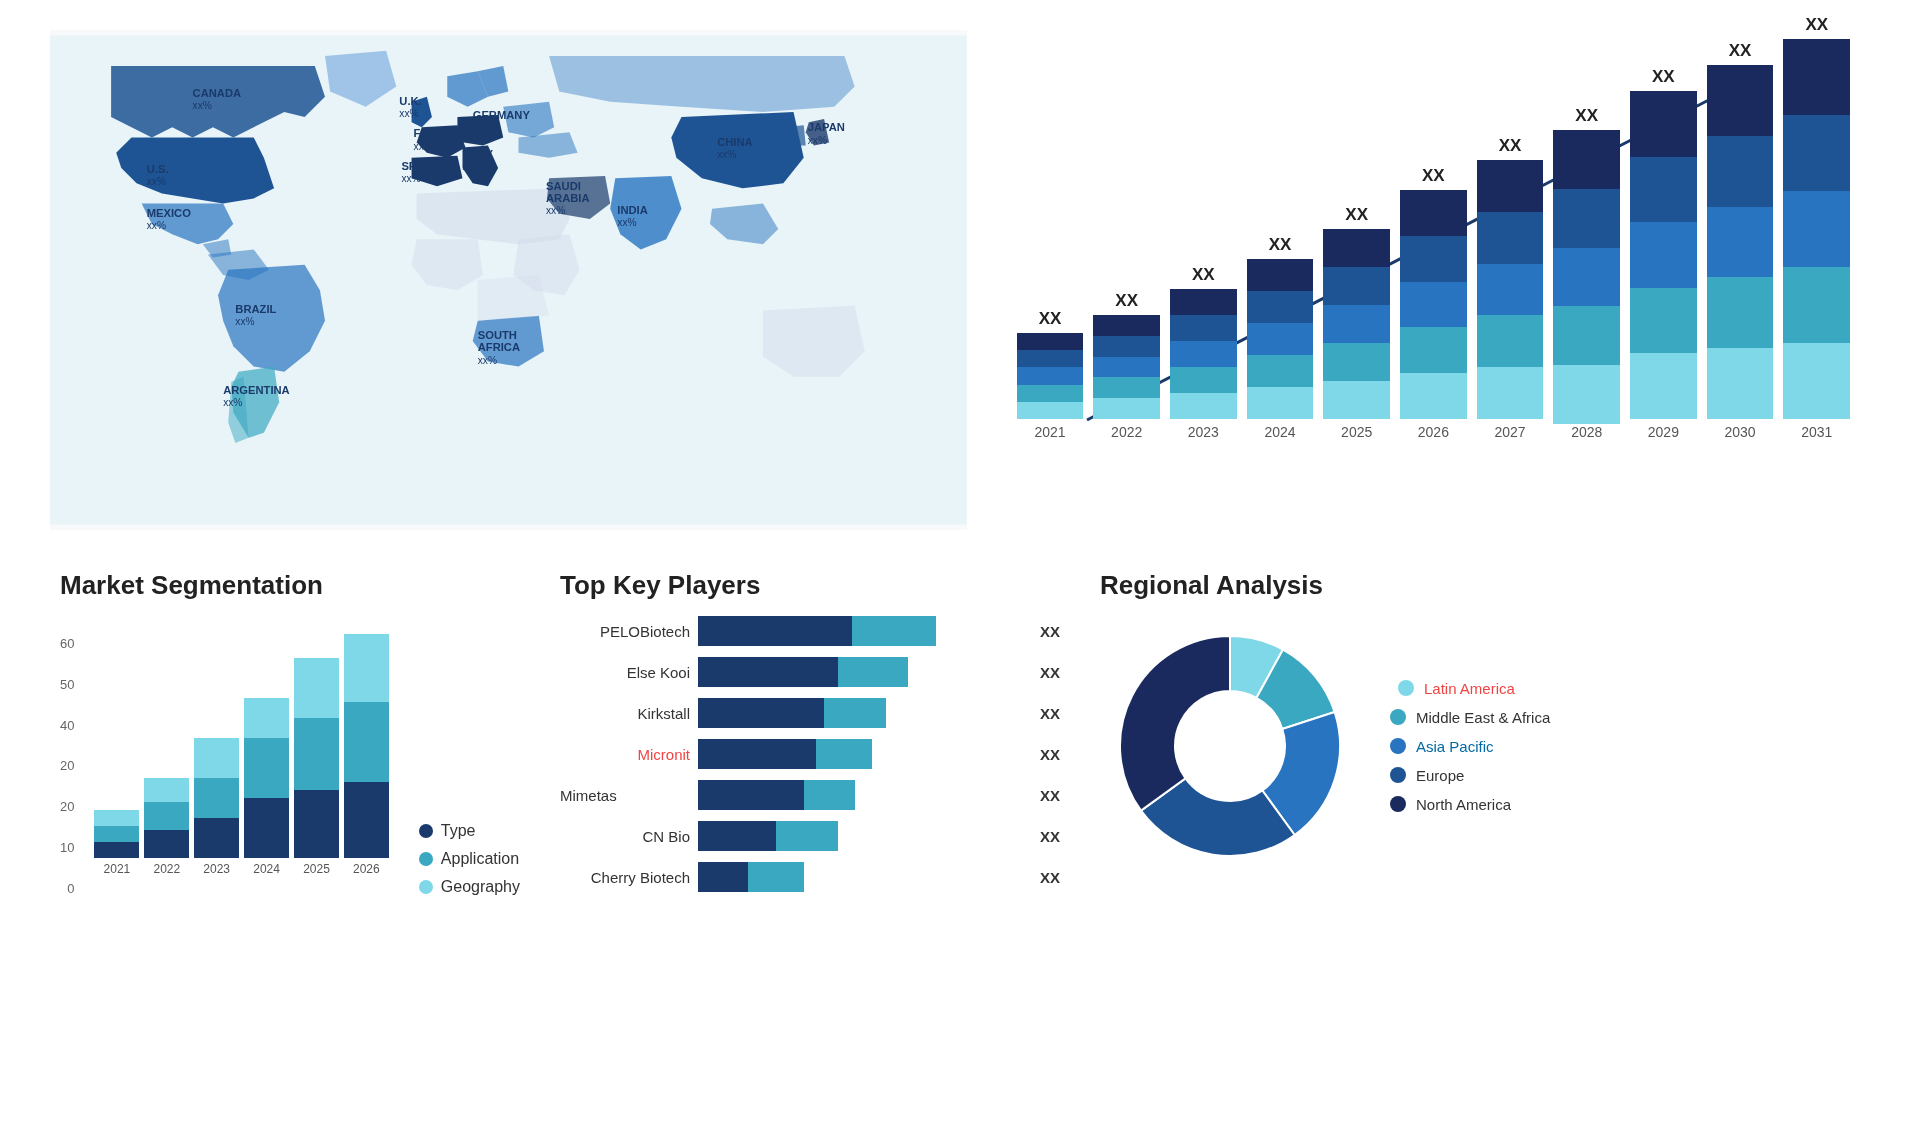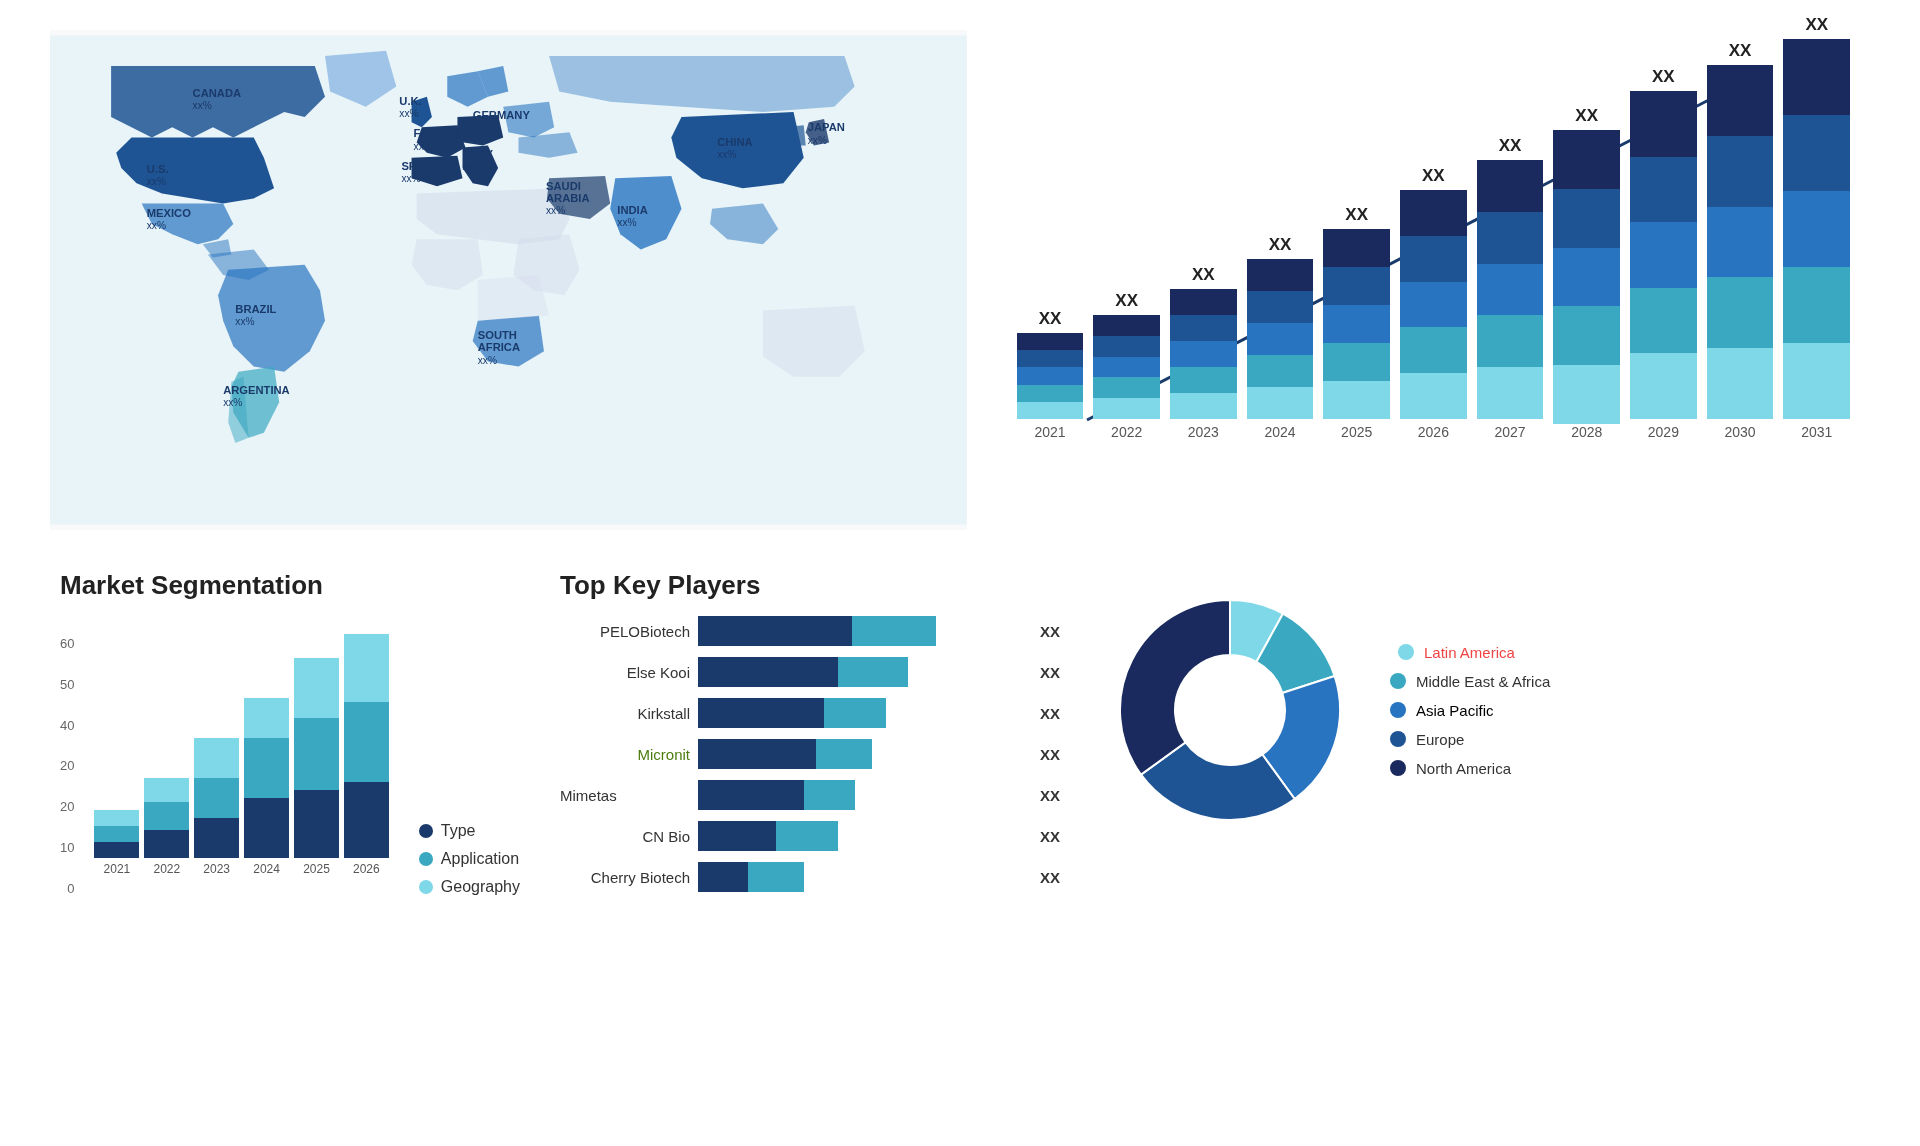--- a/index.html
+++ b/index.html
@@ -554,21 +554,21 @@
             <div style="font-size: 15px; color: rgb(51, 51, 51); width: 130px; text-align: right; flex-shrink: 0;">Kirkstall</div>
             <div style="flex: 1 1 0%; height: 30px; display: flex; align-items: center;">
               <div style="display: flex; height: 100%; width: 187.6px;">
                 <div style="flex: 45 1 0%; background: rgb(26, 58, 107);"></div>
                 <div style="flex: 22 1 0%; background: rgb(58, 168, 193);"></div>
               </div>
             </div>
             <div style="font-size: 15px; font-weight: 700; color: rgb(51, 51, 51); margin-left: 8px;">XX</div>
           </div>
           <div style="display: flex; align-items: center; margin-bottom: 11px; gap: 8px;">
-            <div style="font-size: 15px; color: #4d7c0f; width: 130px; text-align: right; flex-shrink: 0;">Micronit</div>
+            <div style="font-size: 15px; color: #ef4444; width: 130px; text-align: right; flex-shrink: 0;">Micronit</div>
             <div style="flex: 1 1 0%; height: 30px; display: flex; align-items: center;">
               <div style="display: flex; height: 100%; width: 173.6px;">
                 <div style="flex: 42 1 0%; background: rgb(26, 58, 107);"></div>
                 <div style="flex: 20 1 0%; background: rgb(58, 168, 193);"></div>
               </div>
             </div>
             <div style="font-size: 15px; font-weight: 700; color: rgb(51, 51, 51); margin-left: 8px;">XX</div>
           </div>
           <div style="display: flex; align-items: center; margin-bottom: 11px; gap: 8px;">
             <div style="font-size: 15px; color: rgb(51, 51, 51); width: 130px; text-align: left; flex-shrink: 0;">Mimetas</div>
@@ -597,40 +597,41 @@
                 <div style="flex: 18 1 0%; background: rgb(26, 58, 107);"></div>
                 <div style="flex: 20 1 0%; background: rgb(58, 168, 193);"></div>
               </div>
             </div>
             <div style="font-size: 15px; font-weight: 700; color: rgb(51, 51, 51); margin-left: 8px;">XX</div>
           </div>
         </div>
     </div>
 
     <div class="regional-container">
+      <div class="section-title">Regional Analysis</div>
       <div class="donut-area">
         <div class="donut-chart">
           <svg viewBox="0 0 260 260" width="260" height="260" id="donut-svg">
           <path d="M 130 20 A 110 110 0 0 1 182.99290415118867 33.60626519517501 L 156.49645207559433 81.8031325975875 A 55 55 0 0 0 130 75 Z" fill="#7fd8e8" stroke="white" stroke-width="2"></path>
               <path d="M 182.99290415118867 33.60626519517501 A 110 110 0 0 1 234.6162167924669 96.00813061875579 L 182.30810839623345 113.00406530937789 A 55 55 0 0 0 156.49645207559433 81.8031325975875 Z" fill="#3aa8c1" stroke="white" stroke-width="2"></path>
               <path d="M 234.6162167924669 96.00813061875579 A 110 110 0 0 1 194.65637775217203 218.99186938124421 L 162.32818887608602 174.4959346906221 A 55 55 0 0 0 182.30810839623345 113.00406530937789 Z" fill="#2874c0" stroke="white" stroke-width="2"></path>
               <path d="M 194.65637775217203 218.99186938124421 A 110 110 0 0 1 41.008130618755786 194.65637775217206 L 85.50406530937789 162.32818887608602 A 55 55 0 0 0 162.32818887608602 174.4959346906221 Z" fill="#1e5494" stroke="white" stroke-width="2"></path>
               <path d="M 41.008130618755786 194.65637775217206 A 110 110 0 0 1 129.99999999999997 20 L 130 75 A 55 55 0 0 0 85.50406530937789 162.32818887608602 Z" fill="#1a2a5e" stroke="white" stroke-width="2"></path>
             </svg>
         </div>
         <div class="regional-legend" id="regional-legend">
         <div style="display: flex; align-items: center; gap: 10px; font-size: 15px; color: #ef4444; padding-left: 8px;">
               <div style="width: 16px; height: 16px; border-radius: 50%; background: rgb(127, 216, 232); flex-shrink: 0;"></div>
               <span>Latin America</span>
             </div>
             <div style="display: flex; align-items: center; gap: 10px; font-size: 15px; color: rgb(51, 51, 51);">
               <div style="width: 16px; height: 16px; border-radius: 50%; background: rgb(58, 168, 193); flex-shrink: 0;"></div>
               <span>Middle East &amp; Africa</span>
             </div>
-            <div style="display: flex; align-items: center; gap: 10px; font-size: 15px; color: #000000;">
+            <div style="display: flex; align-items: center; gap: 10px; font-size: 15px; color: #0369a1;">
               <div style="width: 16px; height: 16px; border-radius: 50%; background: rgb(40, 116, 192); flex-shrink: 0;"></div>
               <span>Asia Pacific</span>
             </div>
             <div style="display: flex; align-items: center; gap: 10px; font-size: 15px; color: rgb(51, 51, 51);">
               <div style="width: 16px; height: 16px; border-radius: 50%; background: rgb(30, 84, 148); flex-shrink: 0;"></div>
               <span>Europe</span>
             </div>
             <div style="display: flex; align-items: center; gap: 10px; font-size: 15px; color: rgb(51, 51, 51);">
               <div style="width: 16px; height: 16px; border-radius: 50%; background: rgb(26, 42, 94); flex-shrink: 0;"></div>
               <span>North America</span>

